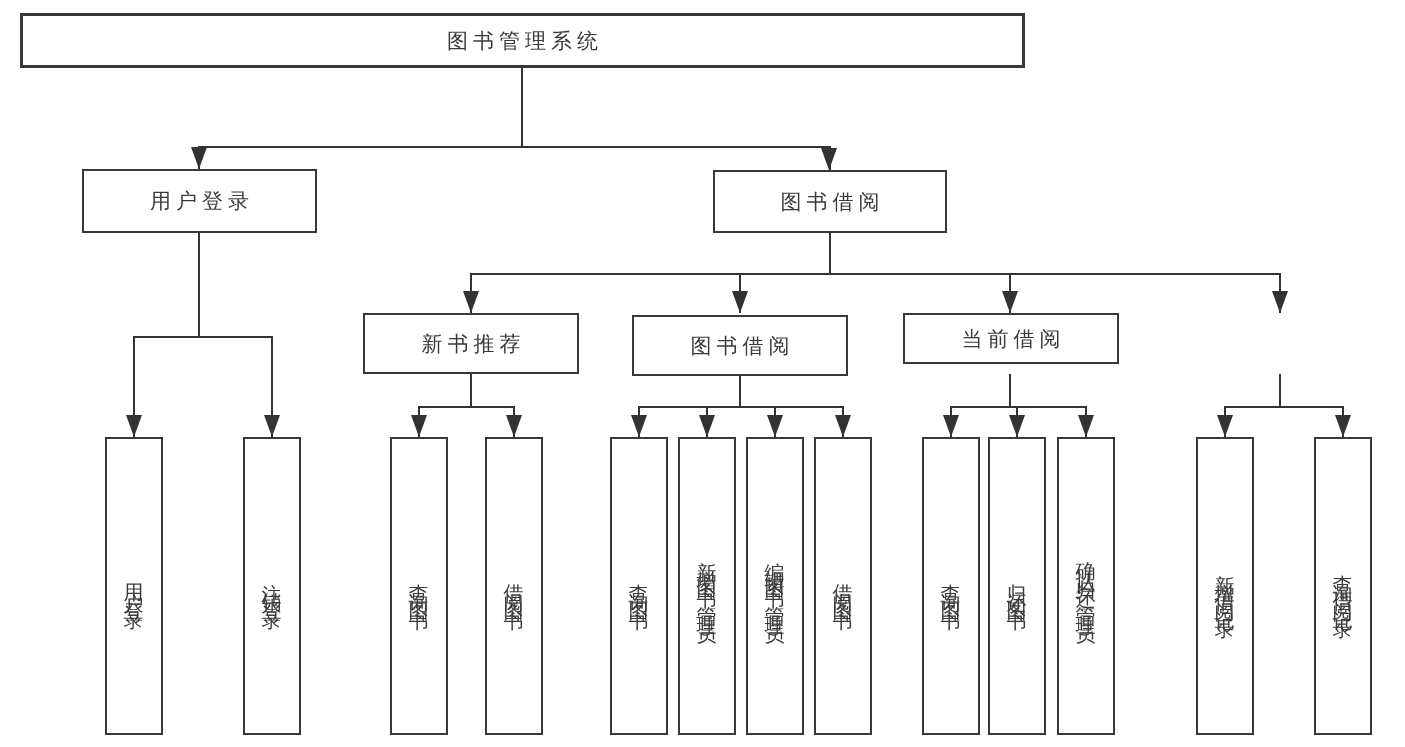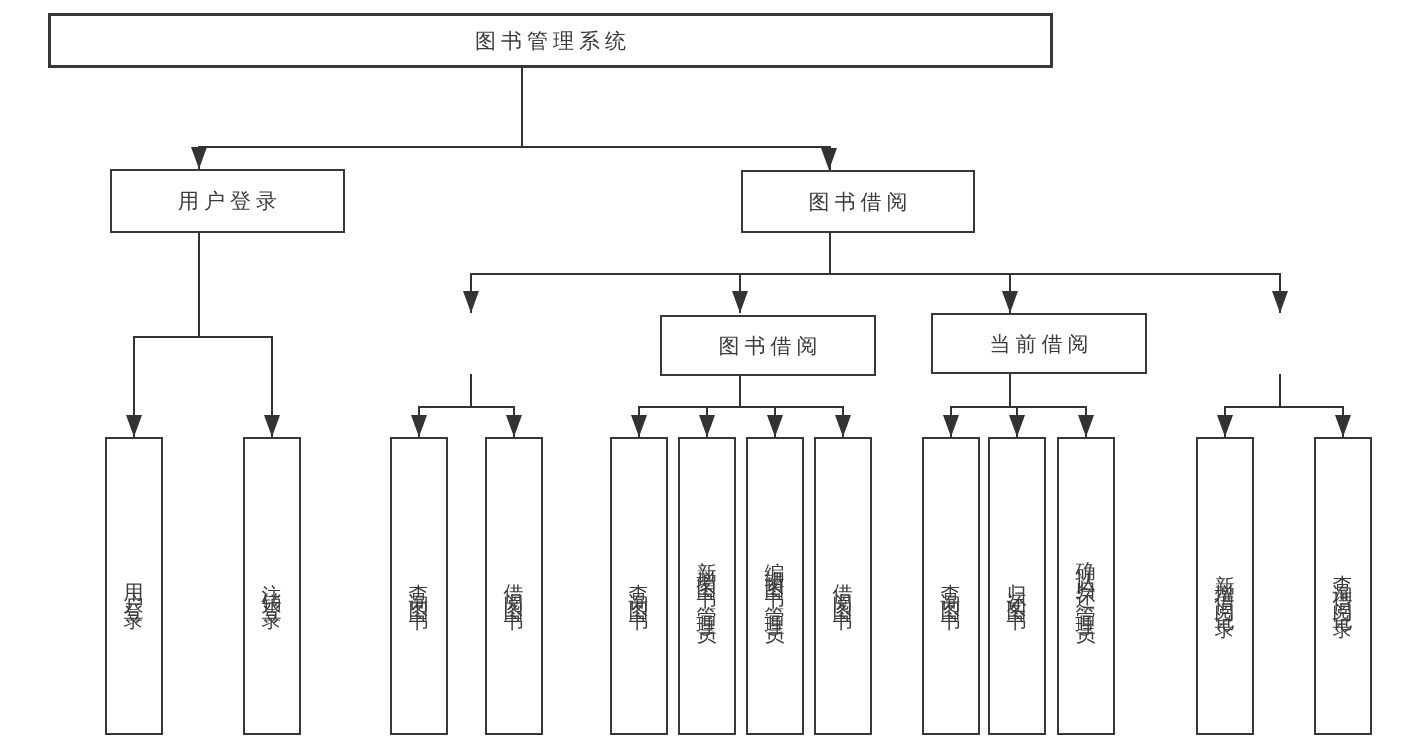--- a/index.html
+++ b/index.html
@@ -14,21 +14,21 @@
   #canvas{
     position:relative;width:1405px;height:747px;background:var(--bg);
     overflow:hidden;
   }
   .node{
     position:absolute;box-sizing:border-box;background:#fff;
     border:2px solid var(--border);
     display:flex;align-items:center;justify-content:center;
     color:var(--text);
   }
-  .node.h{font-size:21px;letter-spacing:5px;text-indent:5px;margin-left:28px;}
+  .node.h{font-size:21px;letter-spacing:5px;text-indent:5px;}
   .node.root{border-width:3px;}
   .leaf{
     position:absolute;box-sizing:border-box;background:#fff;
     border:2px solid var(--border);width:58px;top:437px;height:298px;
     display:flex;align-items:center;justify-content:center;
     color:var(--text);
   }
   .leaf span{
     writing-mode:vertical-rl;text-orientation:mixed;
     font-size:20px;letter-spacing:9px;line-height:1;
@@ -86,24 +86,27 @@
     <div class="lv" style="left:470px;top:273px;height:40px;"></div>
     <div class="arrow" style="left:463px;top:291px;"></div>
     <div class="lv" style="left:739px;top:273px;height:40px;"></div>
     <div class="arrow" style="left:732px;top:291px;"></div>
     <div class="lv" style="left:1009px;top:273px;height:40px;"></div>
     <div class="arrow" style="left:1002px;top:291px;"></div>
     <div class="lv" style="left:1279px;top:273px;height:40px;"></div>
     <div class="arrow" style="left:1272px;top:291px;"></div>
   </div>
 
+  <div class="node h" style="left:363px;top:313px;width:216px;height:61px;">
+    <span>新书推荐</span>
+  </div>
   <div class="node h" style="left:632px;top:315px;width:216px;height:61px;">
     <span>图书借阅</span>
   </div>
-  <div class="node h" style="left:903px;top:313px;width:216px;height:61px;">
+  <div class="node h" style="left:903px;top:313px;width:216px;height:51px;">
     <span>当前借阅</span>
   </div>
 
   <div>
     <div class="lv" style="left:470px;top:374px;height:32px;"></div>
     <div class="lh" style="left:418px;top:406px;width:97px;"></div>
     <div class="lv" style="left:418px;top:406px;height:31px;"></div>
     <div class="arrow" style="left:411px;top:415px;"></div>
     <div class="lv" style="left:513px;top:406px;height:31px;"></div>
     <div class="arrow" style="left:506px;top:415px;"></div>

